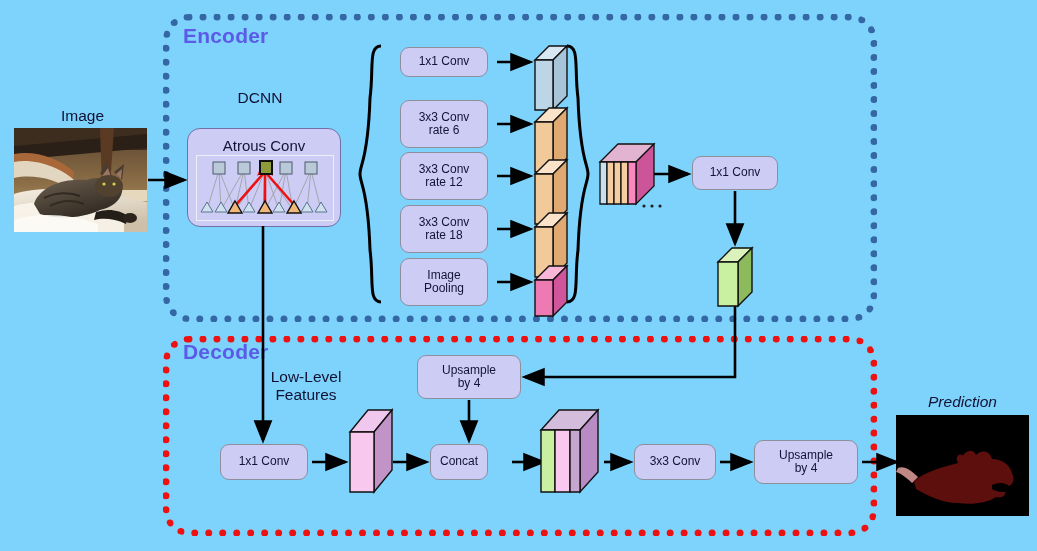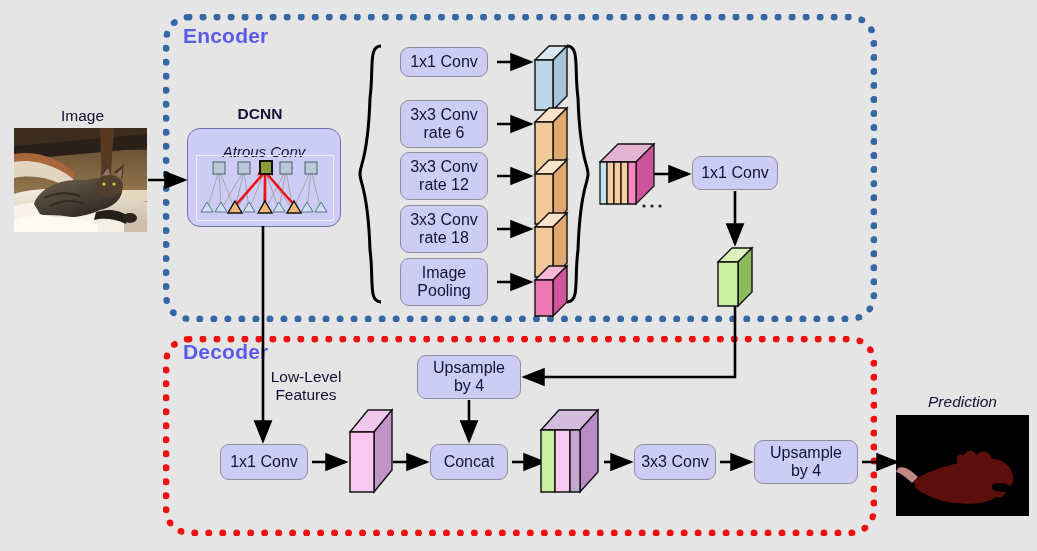--- a/index.html
+++ b/index.html
@@ -1,30 +1,30 @@
 <!DOCTYPE html>
 <html><head>
 <meta charset="utf-8">
 <style>
   html,body{margin:0;padding:0;background:#ffffff;}
   body{font-family:"Liberation Sans", sans-serif;}
-  #stage{position:relative;width:1037px;height:551px;overflow:hidden;background:#e5e5e5;}
+  #stage{position:relative;width:1037px;height:551px;overflow:hidden;background:#7dd3fc;}
   .abs{position:absolute;}
 
   
   .region{position:absolute;border-style:dotted;border-radius:26px;box-sizing:border-box;}
   #encoder-region{left:163px;top:14px;width:714px;height:308px;border-width:7px;border-color:#3567a4;}
   #decoder-region{left:163px;top:336px;width:714px;height:200px;border-width:7px;border-color:#ee1111;}
   .region-label{position:absolute;font-weight:bold;font-size:21px;color:#5b5be8;letter-spacing:.2px;}
   #encoder-label{left:183px;top:24px;}
   #decoder-label{left:183px;top:340px;}
 
   
   .opbox{position:absolute;box-sizing:border-box;background:#ccccf5;border:1.4px solid #8e8e9e;
-         border-radius:9px;color:#131338;font-size:16px;display:flex;align-items:center;
+         border-radius:9px;color:#131338;font-size:12px;display:flex;align-items:center;
          justify-content:center;text-align:center;line-height:1.12;padding:2px 4px;white-space:pre-line;}
 
   
   .cap{position:absolute;font-size:15.5px;color:#111133;text-align:center;white-space:pre-line;line-height:1.18;}
 
   
   .photo{position:absolute;border:0;overflow:hidden;}
   .pred{position:absolute;background:#000;overflow:hidden;}
 
   svg.layer{position:absolute;left:0;top:0;width:1037px;height:551px;overflow:visible;pointer-events:none;}
@@ -76,25 +76,25 @@
       <circle cx="90" cy="56" r="1.6" fill="#d8d246"></circle>
       <circle cx="100" cy="56" r="1.6" fill="#d8d246"></circle>
       <path d="M30 70 C 42 64 56 64 66 68" stroke="#1c1712" stroke-width="2" fill="none" opacity="0.6"></path>
       <path d="M36 78 C 48 72 60 72 70 76" stroke="#1c1712" stroke-width="2" fill="none" opacity="0.5"></path>
       <path d="M82 84 C 94 80 106 82 114 88 L112 96 C 100 90 88 90 80 92 Z" fill="#241e18"></path>
       <ellipse cx="116" cy="90" rx="7" ry="5" fill="#2c241c"></ellipse>
       <path d="M0 92 C 24 84 56 86 84 96 L84 104 L0 104 Z" fill="#fdfbf6" opacity="0.9"></path>
     </svg>
   </div>
 
-  <div class="cap" style="left:205px;top:105px;width:110px;font-weight:bold;">DCNN</div>
+  <div class="cap" style="left:205px;top:89px;width:110px;">DCNN</div>
 
   <div class="abs" style="left:187px;top:128px;width:152px;height:97px;background:#ccccf5;
        border:1.6px solid #7070a8;border-radius:13px;">
-    <div style="text-align:center;font-size:15px;color:#131338;padding-top:14px;font-style:italic;">Atrous Conv</div>
+    <div style="text-align:center;font-size:15px;color:#131338;padding-top:8px;">Atrous Conv</div>
     <div style="position:absolute;left:8px;top:26px;width:136px;height:64px;border:1px solid #eeeef8;">
       <svg width="136" height="64" viewBox="0 0 136 64">
         <g stroke="#9a9a9a" stroke-width="0.8" fill="none">
           <path d="M10 54 L22 14"></path>
             <path d="M24 54 L22 14"></path>
             <path d="M38 54 L22 14"></path>
           <path d="M24 54 L47 14"></path>
             <path d="M38 54 L47 14"></path>
             <path d="M52 54 L47 14"></path>
           <path d="M38 54 L68 14"></path>
@@ -152,21 +152,21 @@
   <div class="opbox" style="left:400px;top:205px;width:88px;height:48px;">3x3 Conv
 rate 18</div>
   <div class="opbox" style="left:400px;top:258px;width:88px;height:48px;">Image
 Pooling</div>
 
   <div class="opbox" style="left:692px;top:156px;width:86px;height:34px;">1x1 Conv</div>
 
   <div class="opbox" style="left:220px;top:444px;width:88px;height:36px;">1x1 Conv</div>
   <div class="opbox" style="left:417px;top:355px;width:104px;height:44px;">Upsample
 by 4</div>
-  <div class="opbox" style="left:430px;top:444px;width:78px;height:36px;">Concat</div>
+  <div class="opbox" style="left:430px;top:444px;width:58px;height:36px;">Concat</div>
   <div class="opbox" style="left:634px;top:444px;width:82px;height:36px;">3x3 Conv</div>
   <div class="opbox" style="left:754px;top:440px;width:104px;height:44px;">Upsample
 by 4</div>
 
   <div class="cap" style="left:258px;top:368px;width:96px;text-align:center;">Low-Level
 Features</div>
 
   <div class="cap" style="left:900px;top:393px;width:125px;font-style:italic;">Prediction</div>
   <div class="pred" style="left:896px;top:415px;width:133px;height:101px;">
     <svg width="133" height="101" viewBox="0 0 133 101">

